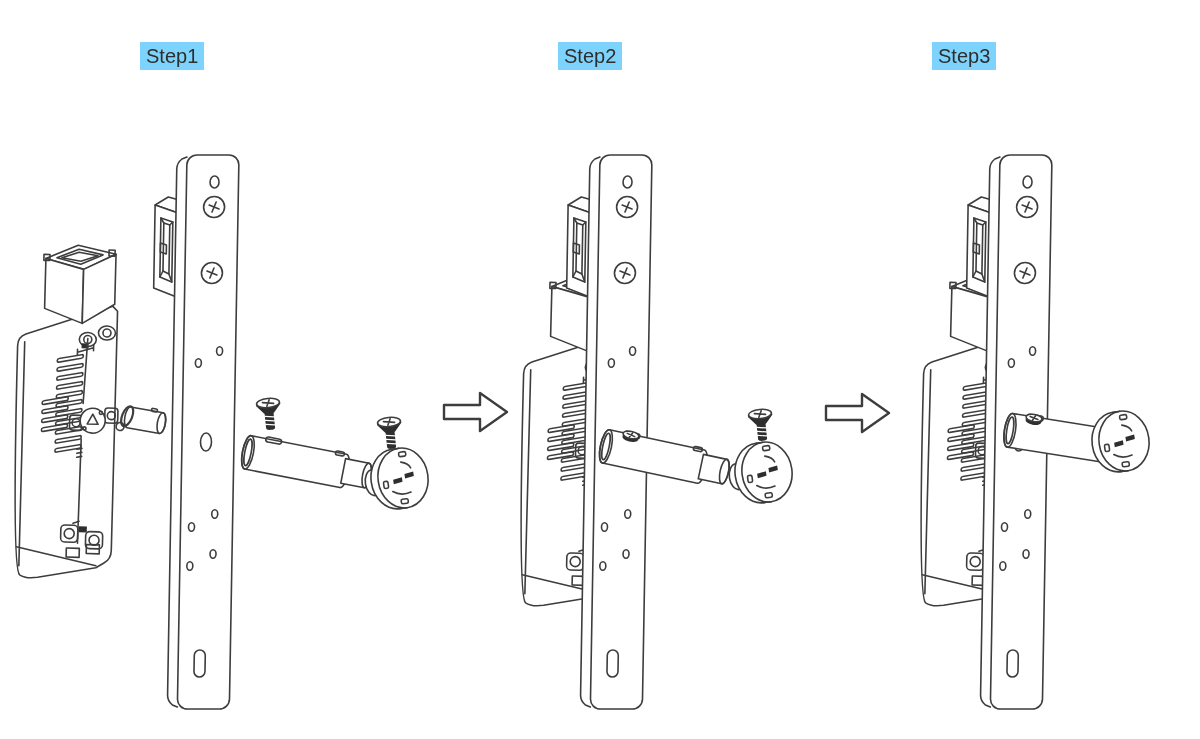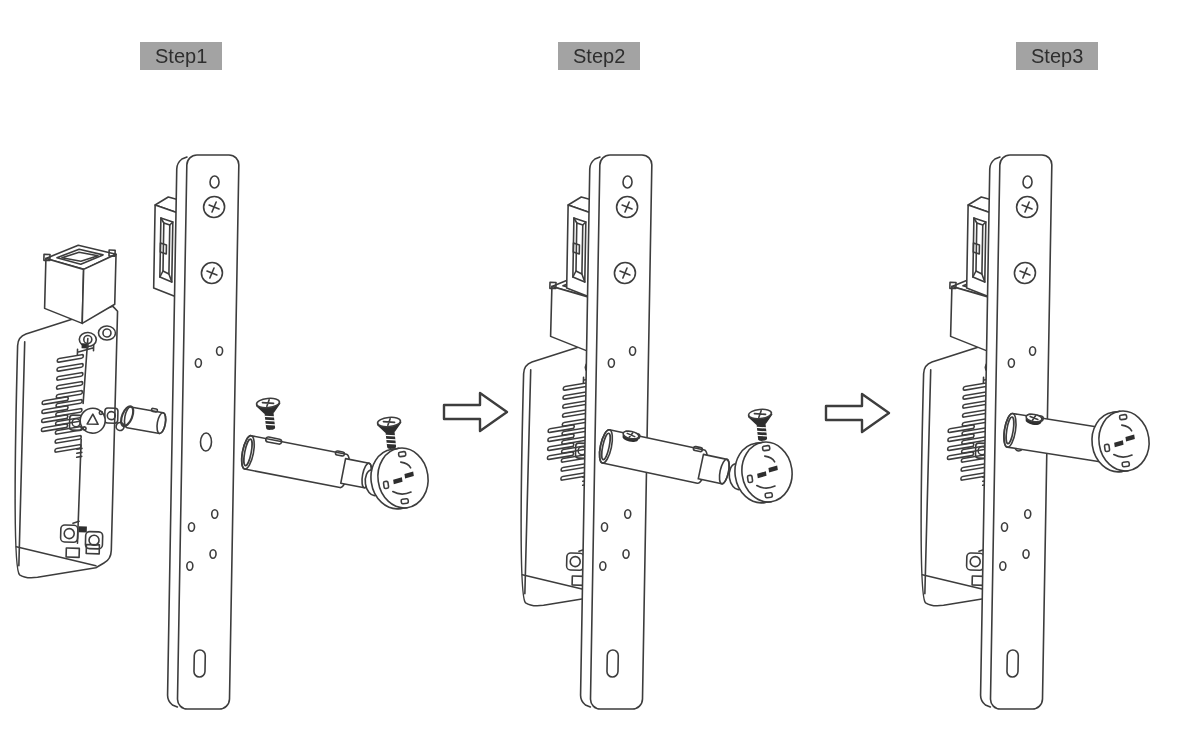--- a/index.html
+++ b/index.html
@@ -8,38 +8,38 @@
     width:1200px;height:739px;
     background:#ffffff;
     overflow:hidden;
     font-family:"Liberation Sans", sans-serif;
   }
   .step-label{
     position:absolute;
     top:42px;
     height:28px;
     line-height:28px;
-    padding:0 15px;
-    background:#a3a3a3;
+    padding:0 6px;
+    background:#7dd3fc;
     color:#2e2e2e;
     font-size:20px;
     font-weight:400;
     display:inline-block;
     white-space:nowrap;
   }
   .art{position:absolute;left:0;top:0;}
 </style>
 </head>
 <body>
 
 <div class="canvas">
 
   <div class="step-label" style="left:140px">Step1</div>
   <div class="step-label" style="left:558px">Step2</div>
-  <div class="step-label" style="left:1016px">Step3</div>
+  <div class="step-label" style="left:932px">Step3</div>
 
   <svg class="art" width="1200" height="739" viewBox="0 0 1200 739" xmlns="http://www.w3.org/2000/svg" xmlns:xlink="http://www.w3.org/1999/xlink">
 
     <defs>
 
       <g id="plate">
         <g transform="skewX(-1)">
 
           <path d="M -19,50 L -6,42 L 16,48 L 4,58 Z" fill="#ffffff"></path>
           <path d="M -19,50 L -19,133 L 4,142 L 4,58 Z" fill="#ffffff"></path>

